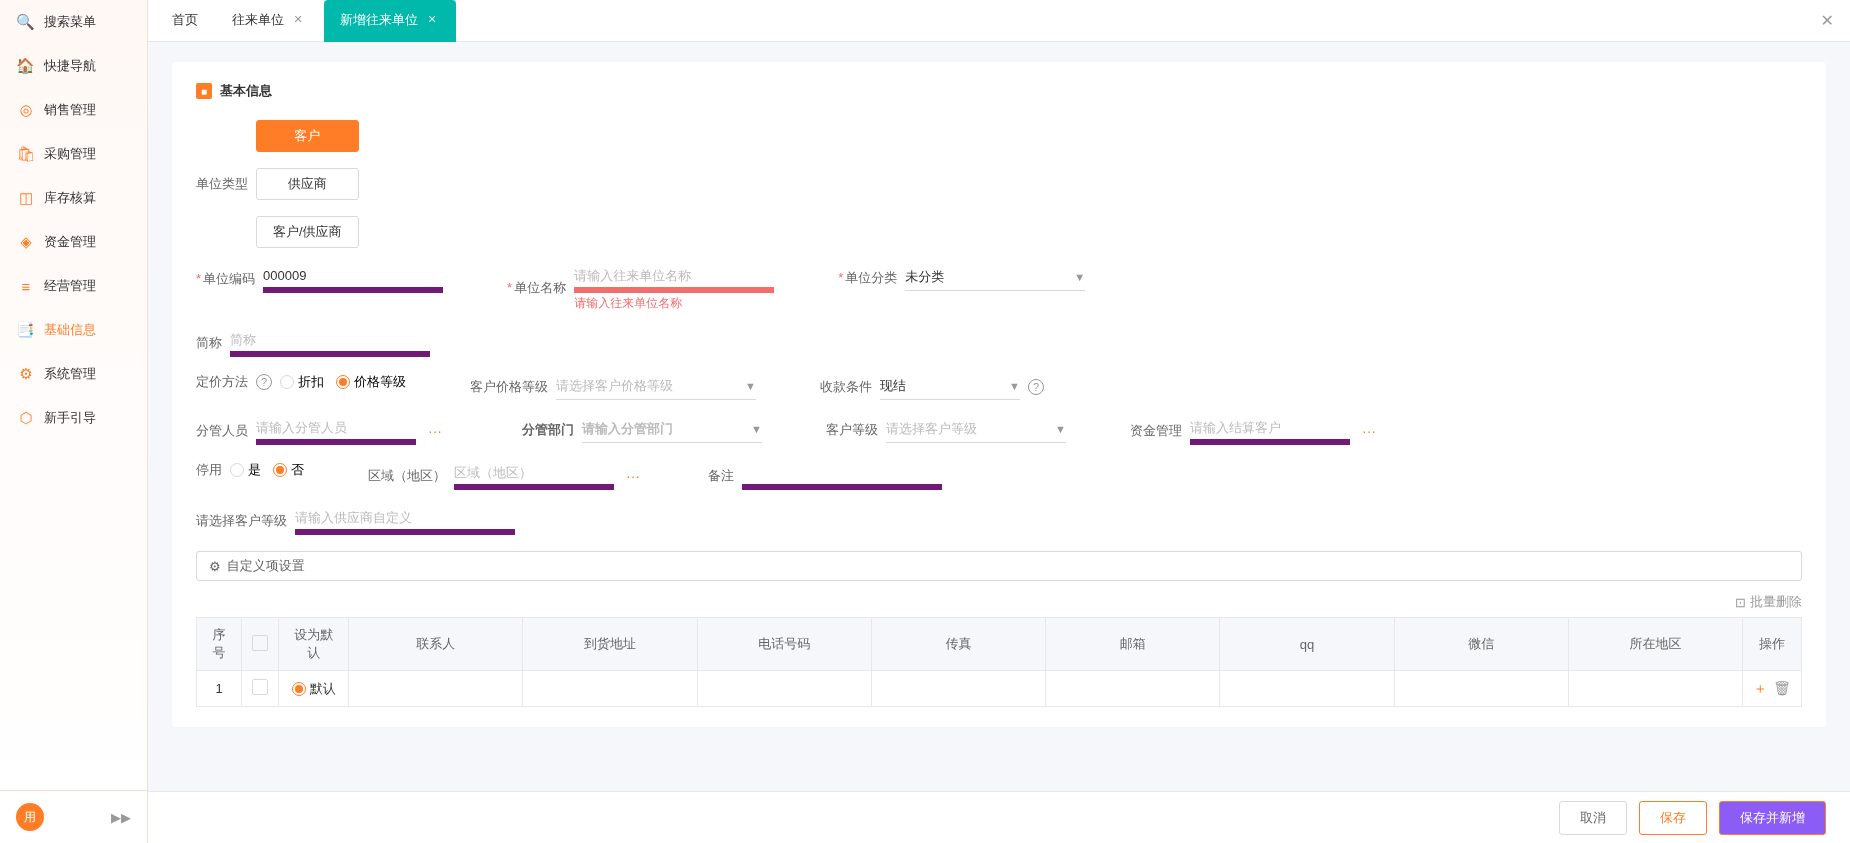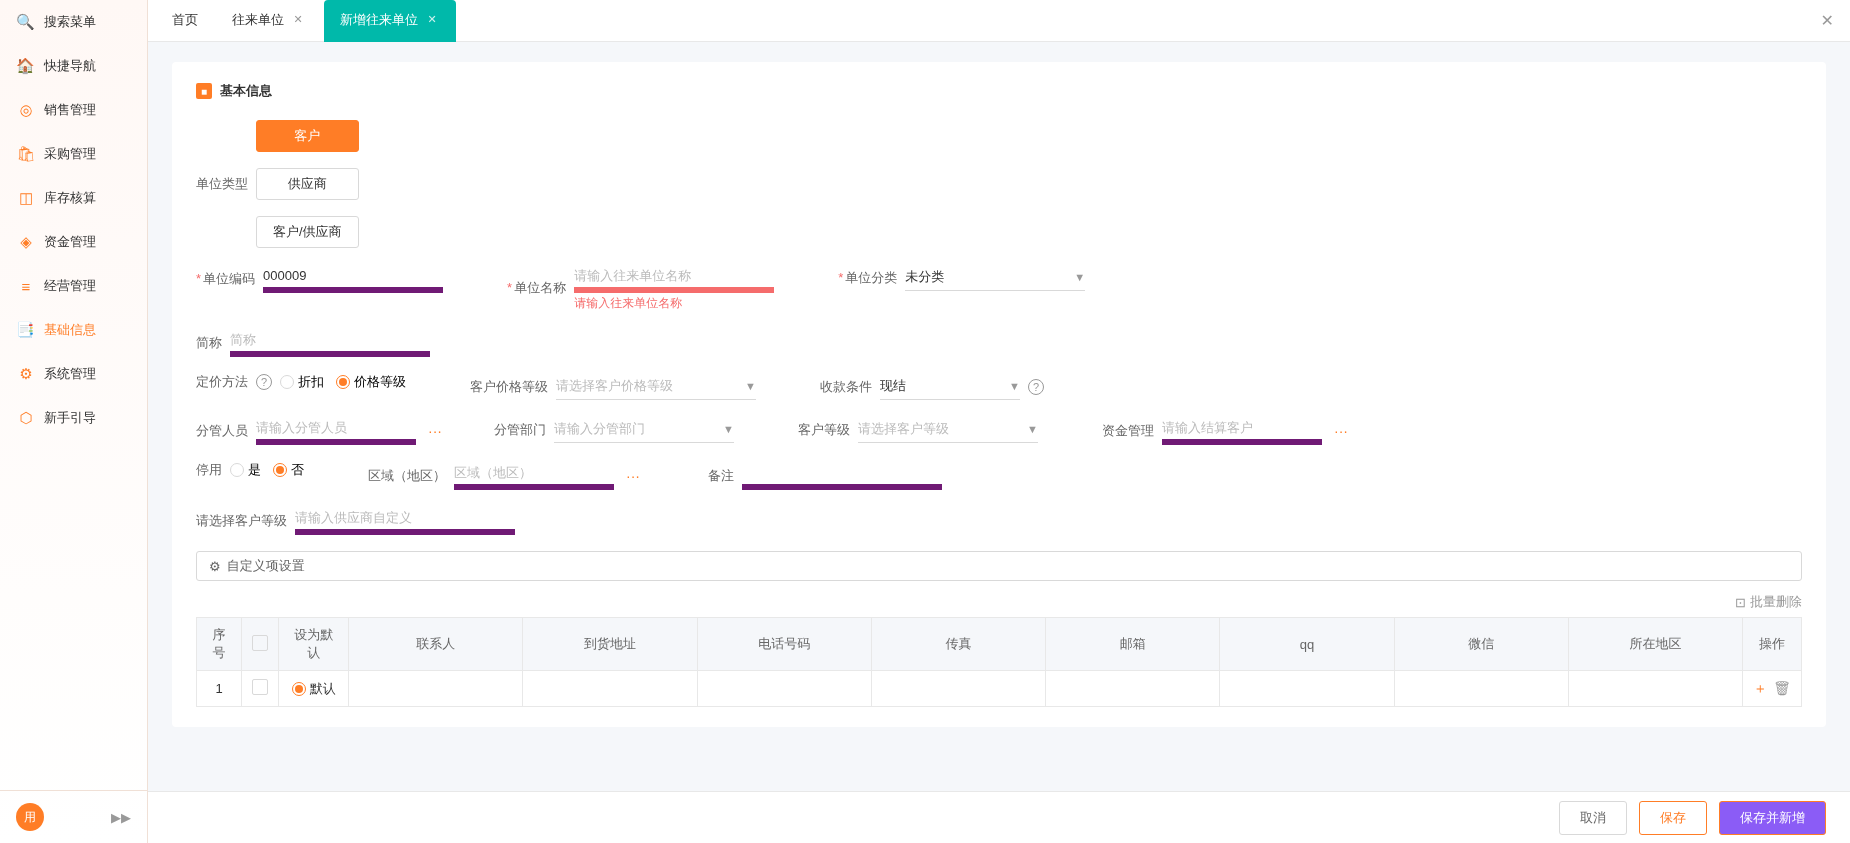--- a/index.html
+++ b/index.html
@@ -502,21 +502,21 @@
       </div>
 
       <div class="form-row">
 
         <div class="form-group">
           <span class="form-label">分管人员</span>
           <input class="form-input" type="text" style="width: 160px;" placeholder="请输入分管人员">
           <span class="more-btn">···</span>
         </div>
 
-        <div class="form-group" style="margin-left:24px;">
+        <div class="form-group" style="margin-left:52px;font-weight:bold;">
           <span class="form-label">分管部门</span>
           <div class="form-select" style="min-width:180px;">
             <span class="form-select-placeholder">请输入分管部门</span>
             <span class="form-select-arrow">▼</span>
           </div>
         </div>
 
         <div class="form-group" style="margin-left:40px;">
           <span class="form-label">客户等级</span>
           <div class="form-select" style="min-width:180px;">

